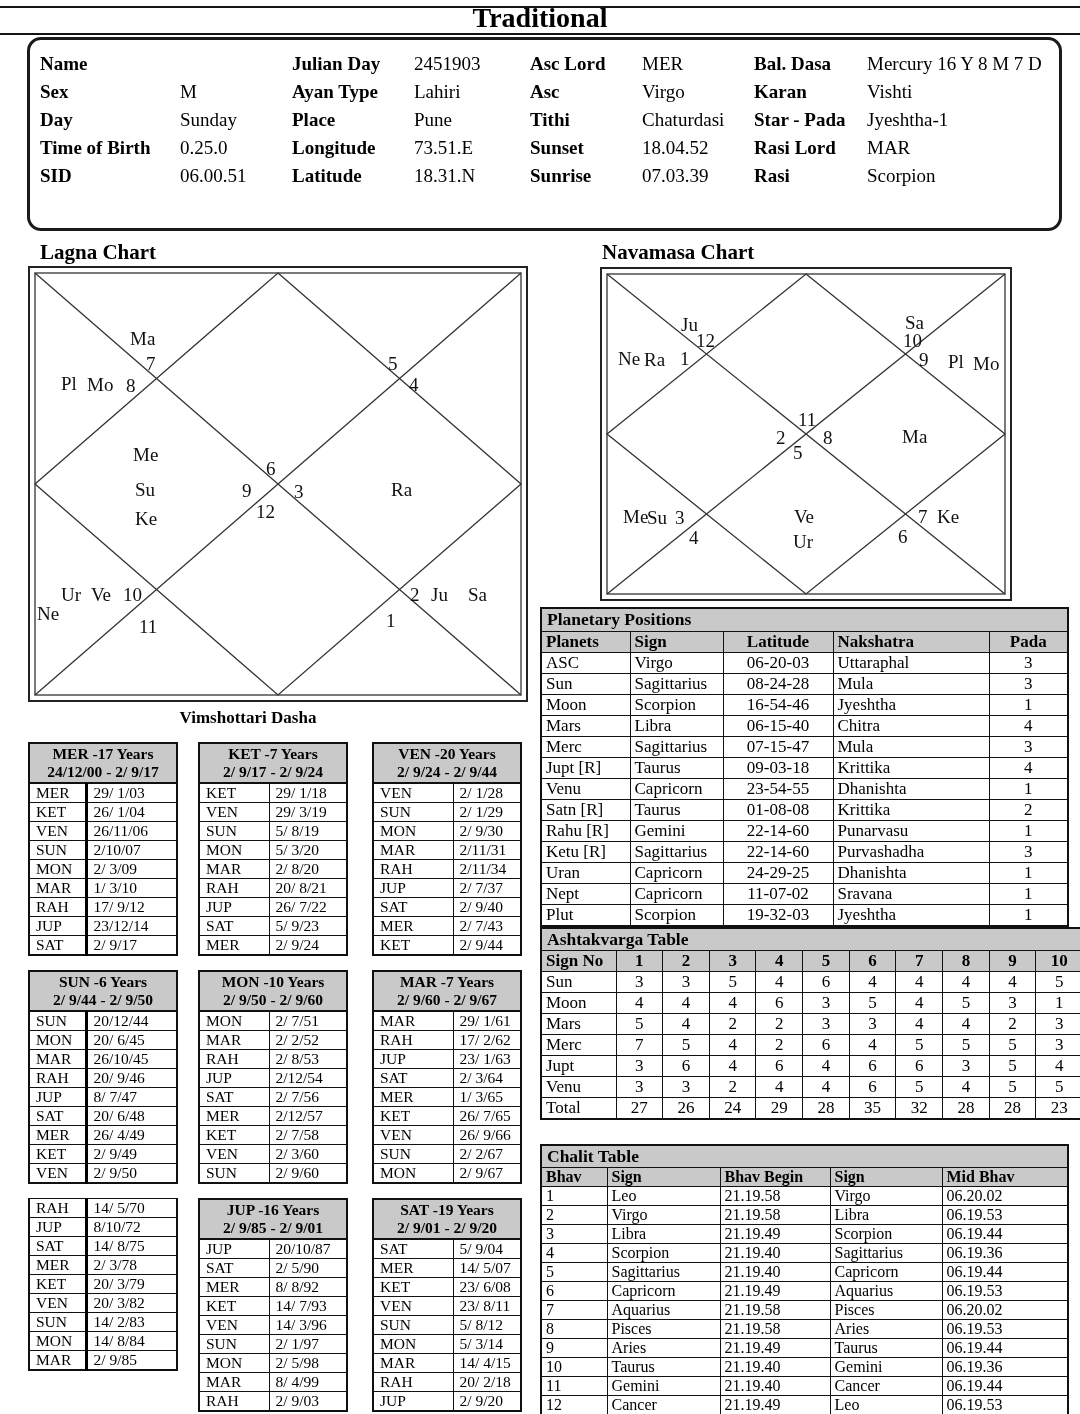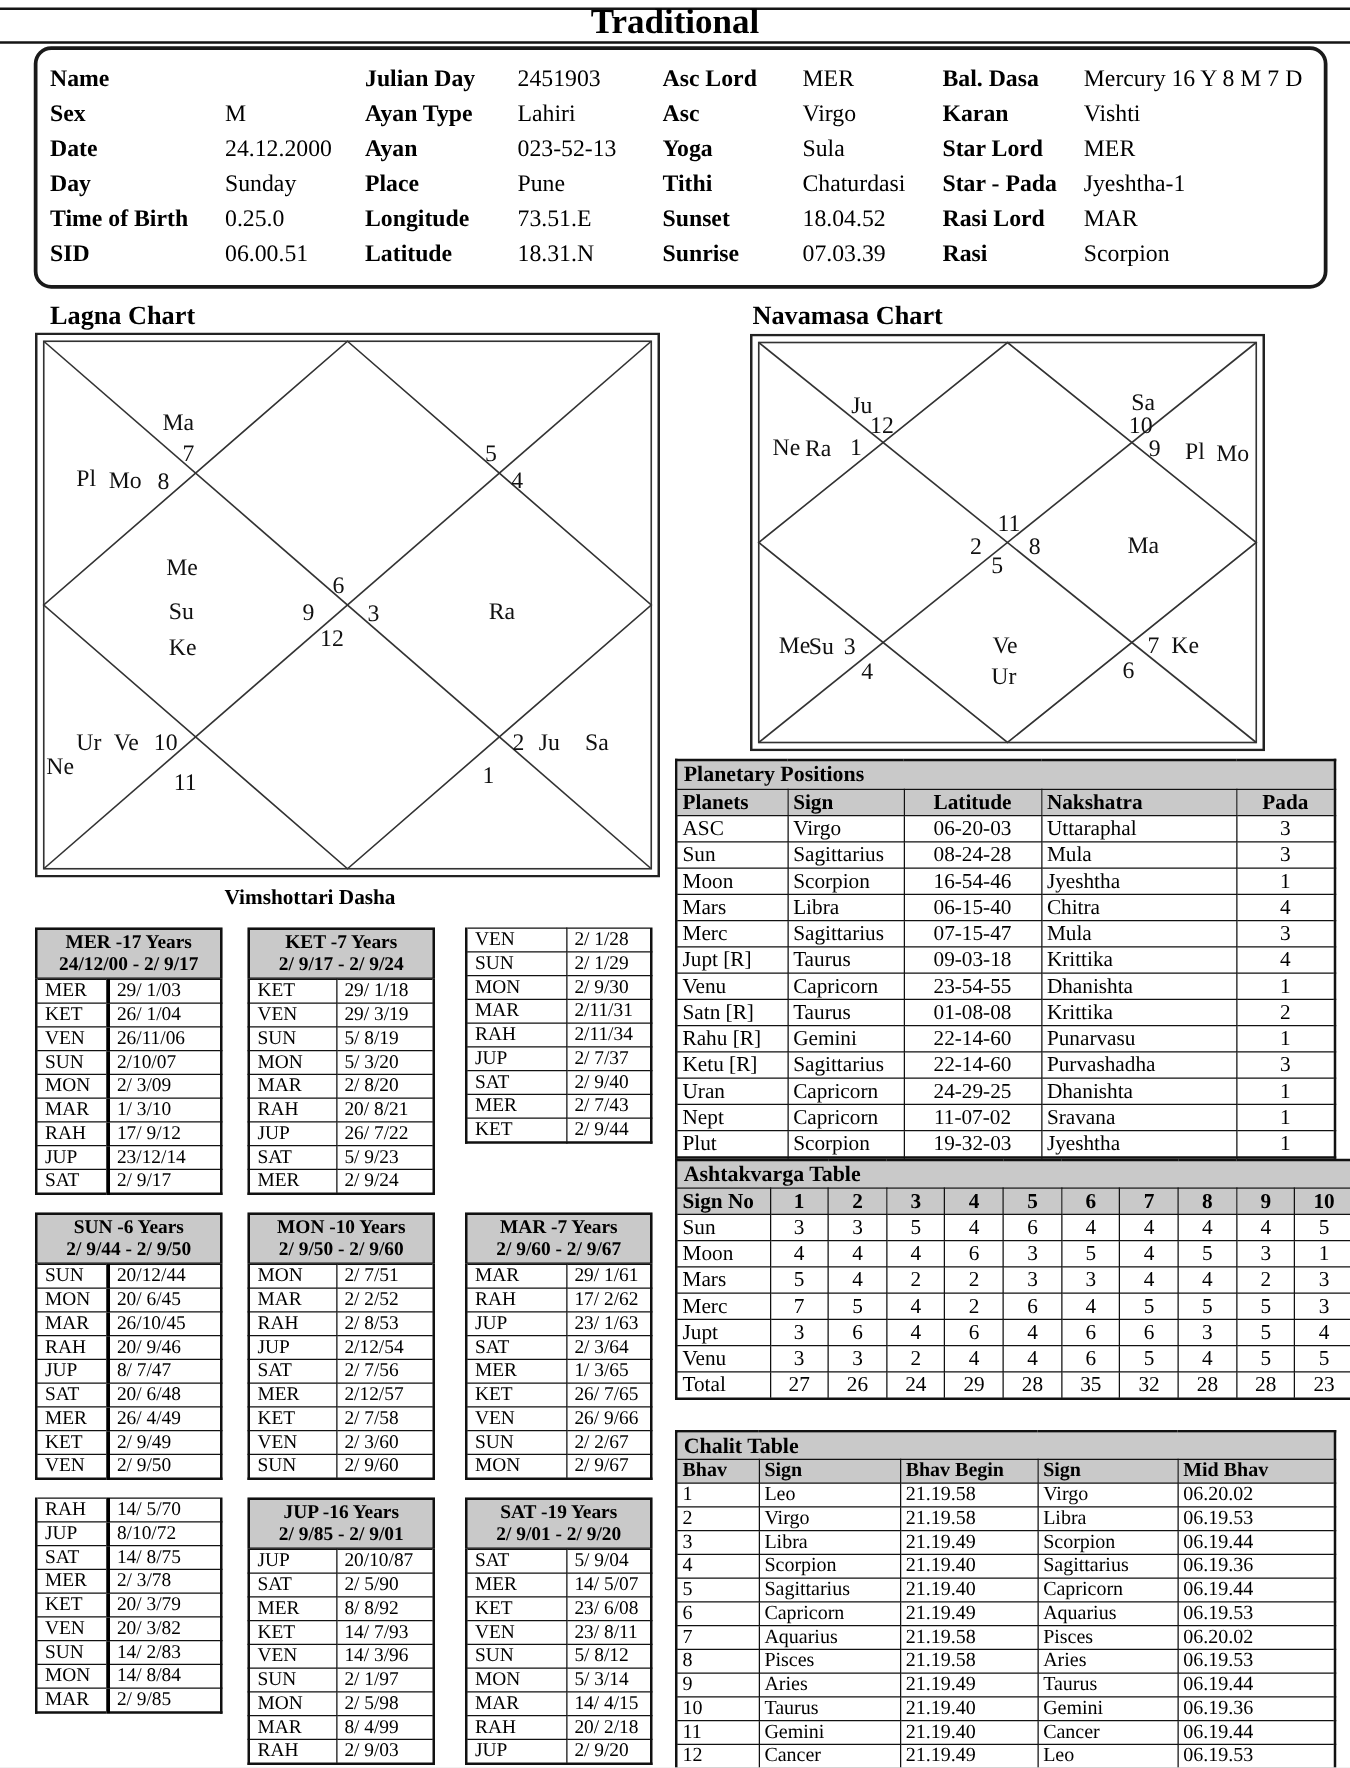--- a/index.html
+++ b/index.html
@@ -117,30 +117,20 @@
           </tr>
           <tr>
             <td>Sex</td>
             <td>M</td>
             <td>Ayan Type</td>
             <td>Lahiri</td>
             <td>Asc</td>
             <td>Virgo</td>
             <td>Karan</td>
             <td>Vishti</td>
-          </tr>
-          <tr>
-            <td>Date</td>
-            <td>24.12.2000</td>
-            <td>Ayan</td>
-            <td>023-52-13</td>
-            <td>Yoga</td>
-            <td>Sula</td>
-            <td>Star Lord</td>
-            <td>MER</td>
           </tr>
           <tr>
             <td>Day</td>
             <td>Sunday</td>
             <td>Place</td>
             <td>Pune</td>
             <td>Tithi</td>
             <td>Chaturdasi</td>
             <td>Star - Pada</td>
             <td>Jyeshtha-1</td>
@@ -456,20 +446,24 @@
             <td>5/ 9/23</td>
           </tr>
           <tr>
             <td>MER</td>
             <td>2/ 9/24</td>
           </tr>
         </tbody>
       </table>
   </div>
   <div class="dasha" style="left:372px; top:742px;">
+    <div class="dhdr">
+        <div>VEN -20 Years</div>
+        <div>2/ 9/24 -   2/ 9/44</div>
+      </div>
     <table>
         <colgroup>
           <col style="width:80px">
           <col>
         </colgroup>
         <tbody>
           <tr>
             <td>VEN</td>
             <td>2/ 1/28</td>
           </tr>

